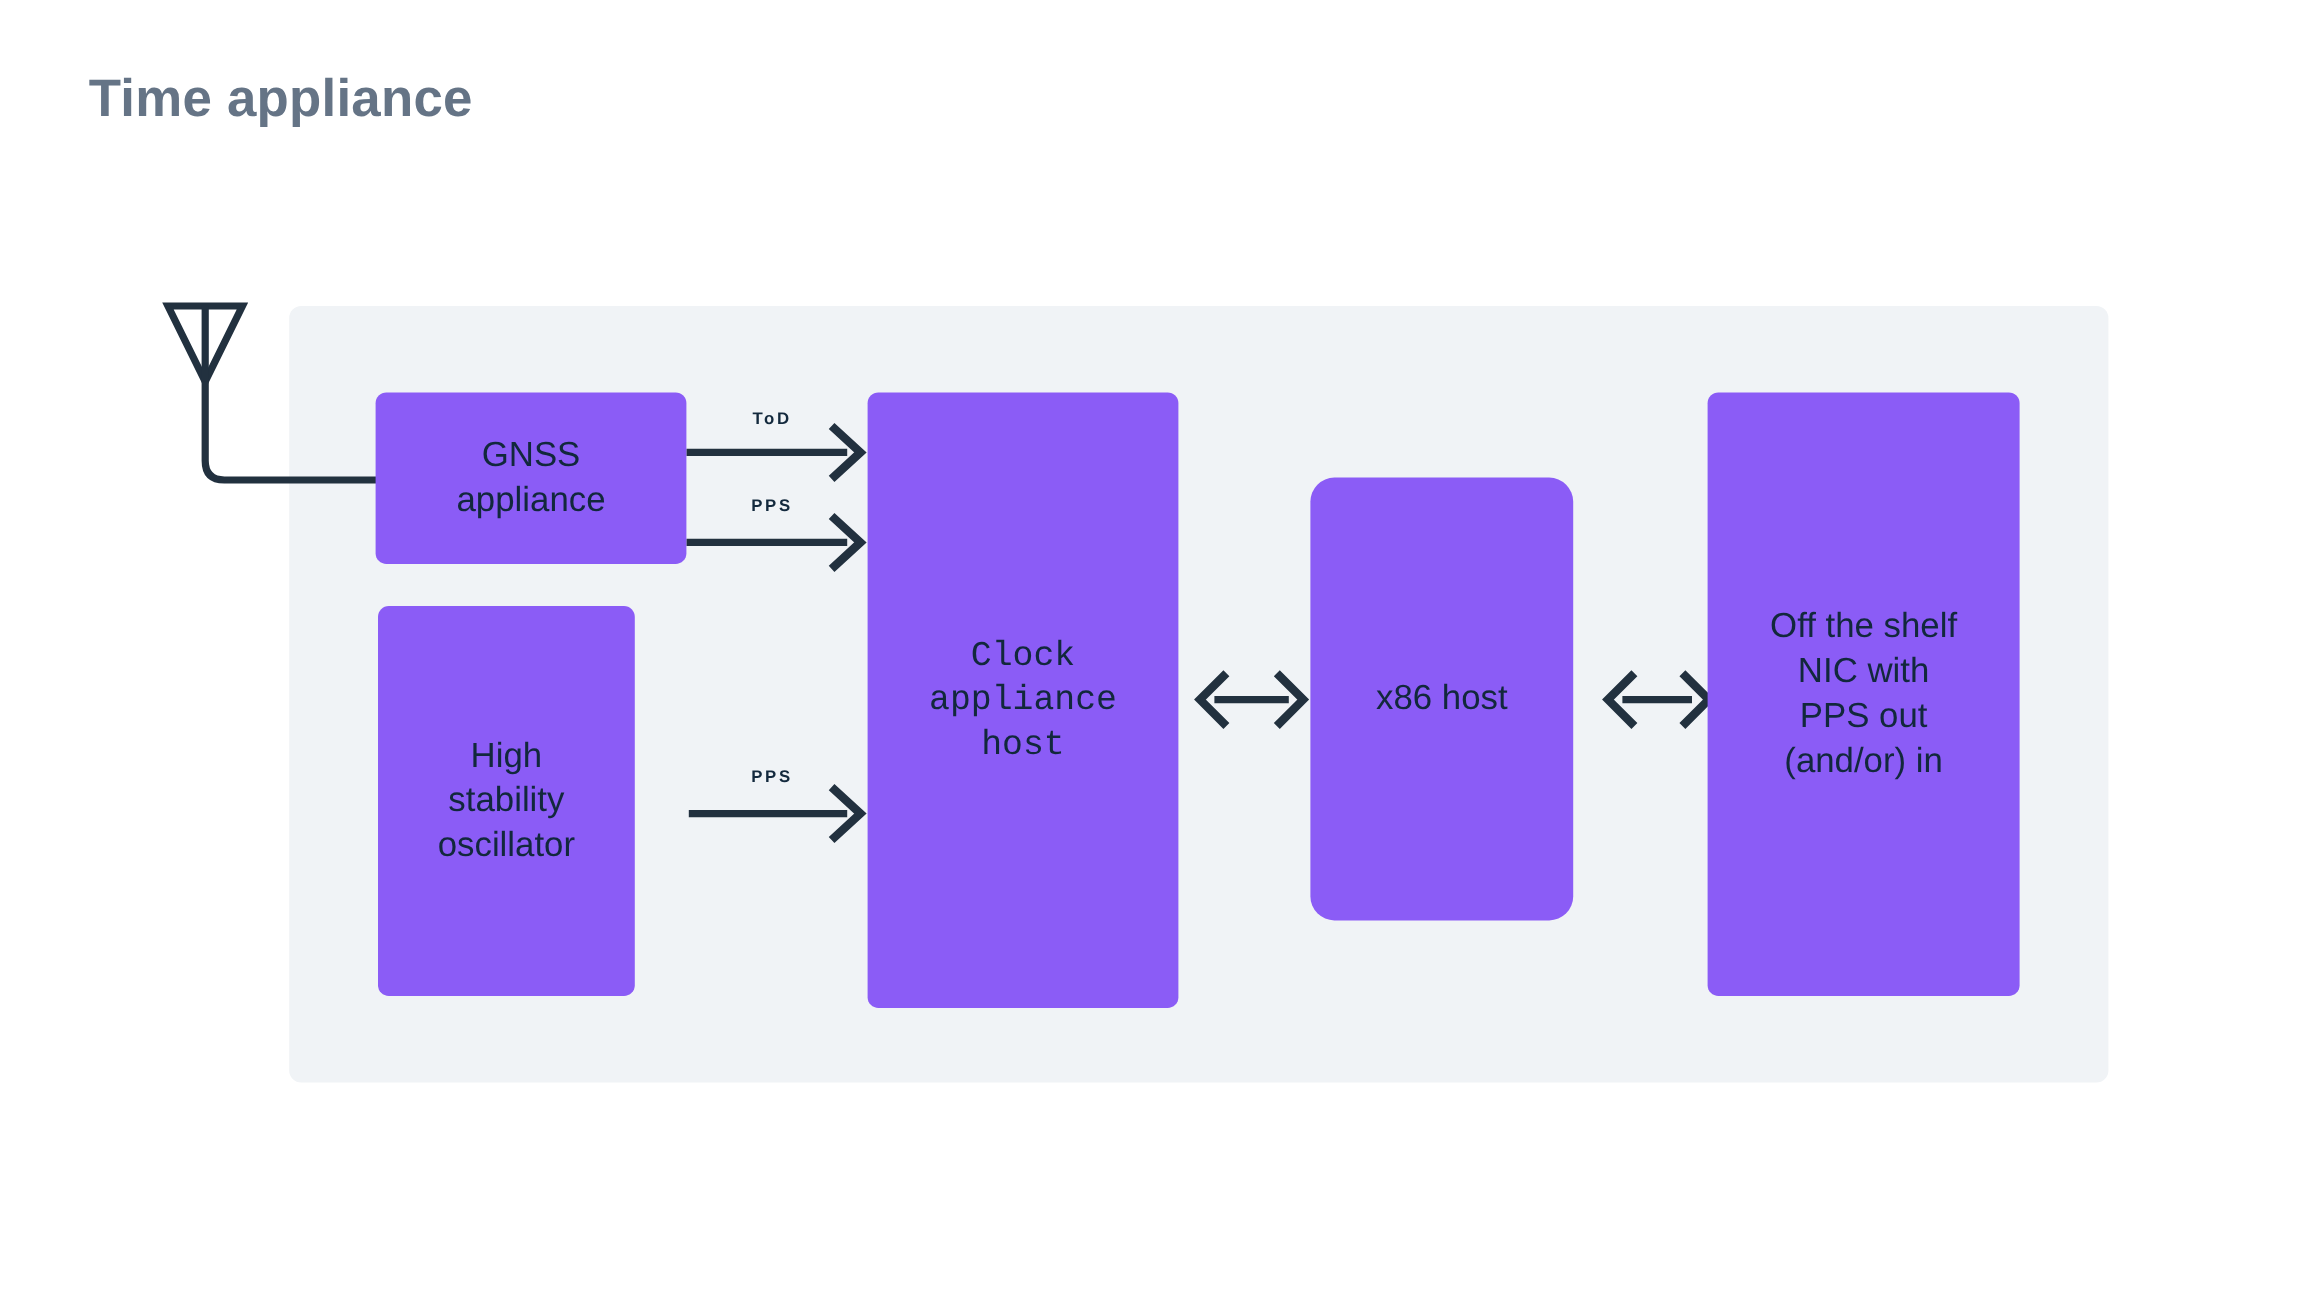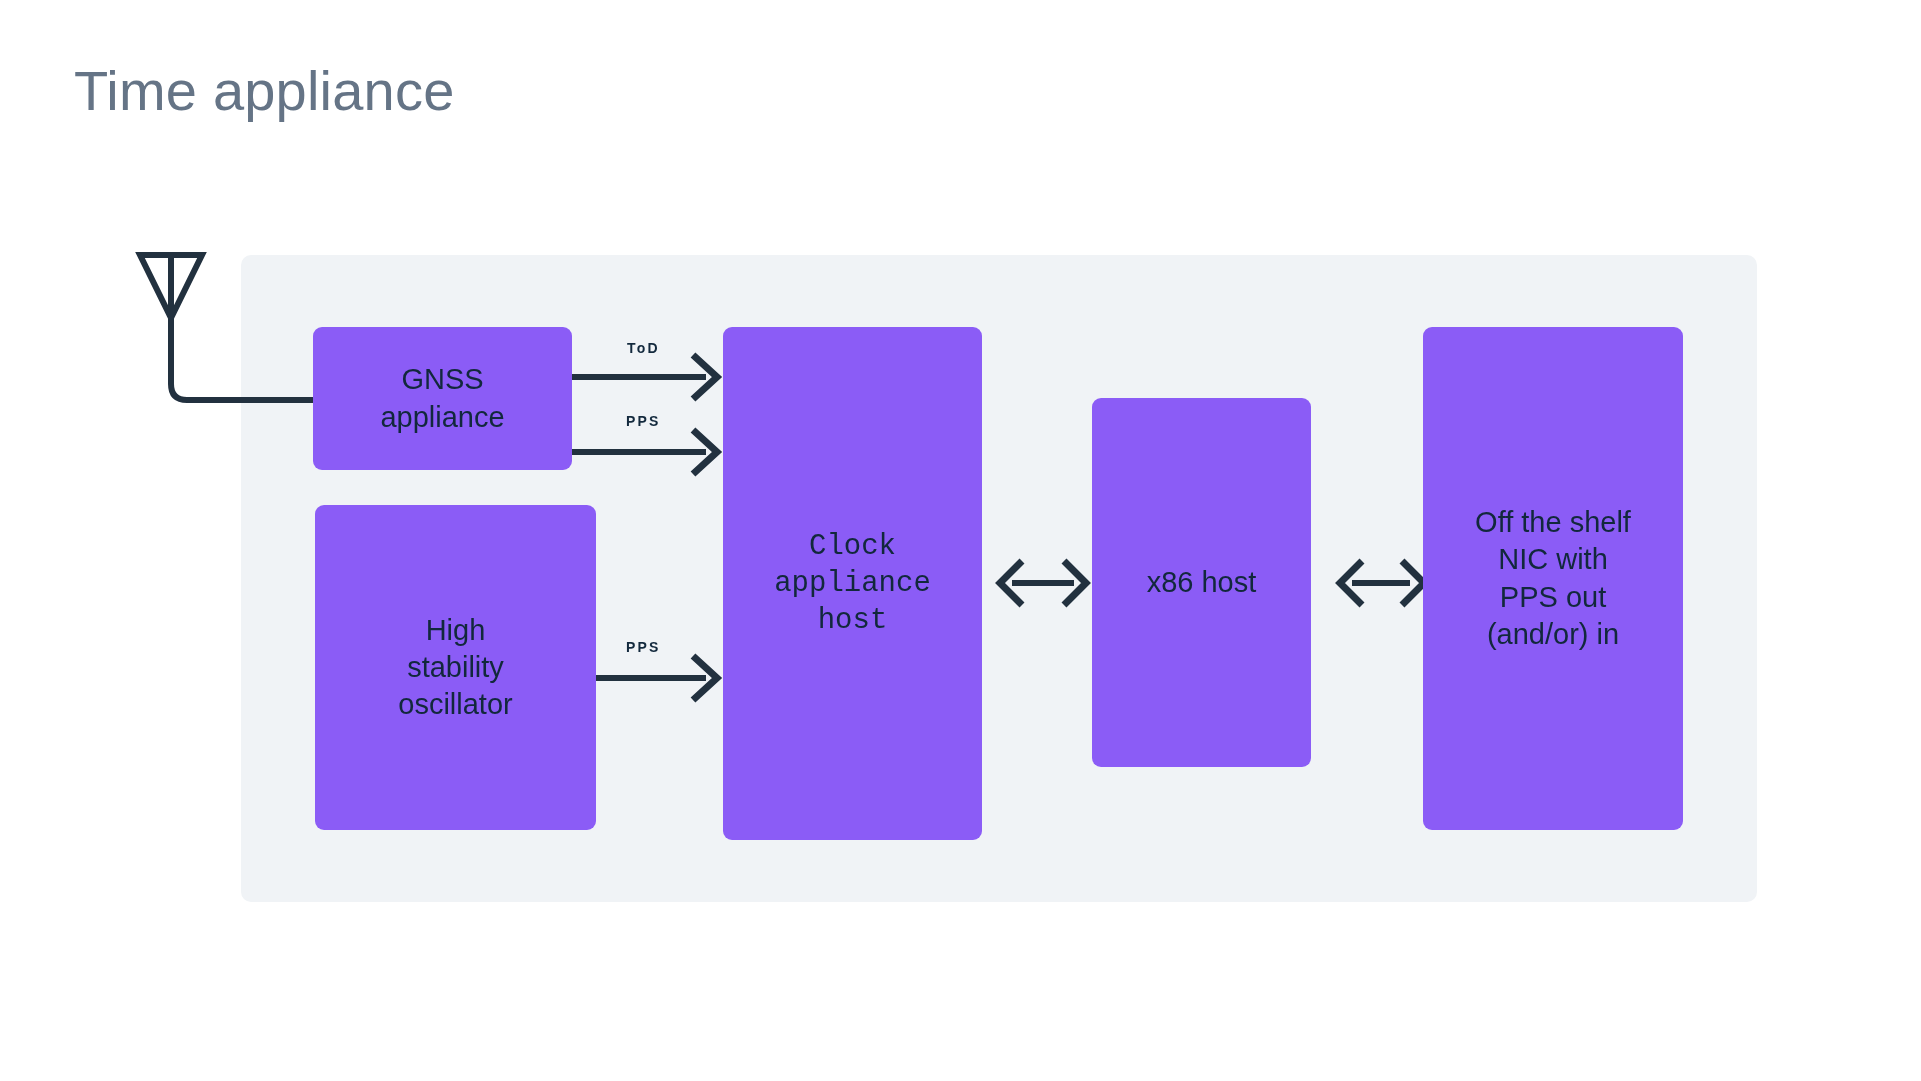--- a/index.html
+++ b/index.html
@@ -15,22 +15,22 @@
     overflow: hidden;
     font-family: "Liberation Sans", "DejaVu Sans", sans-serif;
     -webkit-font-smoothing: antialiased;
   }
 
   
   #page-title {
     position: absolute;
     left: 74px;
     top: 58px;
-    font-size: 56px;
-    font-weight: 400;
+    font-size: 44px;
+    font-weight: 700;
     color: #657486;
     letter-spacing: 0.2px;
     white-space: nowrap;
   }
 
   
   #appliance-panel {
     position: absolute;
     left: 241px;
     top: 255px;
@@ -51,23 +51,23 @@
     text-align: center;
     color: #12283C;
     font-size: 29px;
     line-height: 1.28;
     box-sizing: border-box;
     padding: 4px 10px;
   }
   .block .block-label { display: block; }
 
   #block-gnss        { left: 313px;  top: 327px;  width: 259px; height: 143px; }
-  #block-oscillator  { left: 315px;  top: 505px;  width: 281px; height: 325px; }
+  #block-oscillator  { left: 315px;  top: 505px;  width: 214px; height: 325px; }
   #block-clock       { left: 723px;  top: 327px;  width: 259px; height: 513px; font-family: Liberation Mono, monospace; }
-  #block-x86         { left: 1092px; top: 398px;  width: 219px; height: 369px; }
+  #block-x86         { left: 1092px; top: 398px;  width: 219px; height: 369px; border-radius: 20px; }
   #block-nic         { left: 1423px; top: 327px;  width: 260px; height: 503px; }
 
   
   #diagram-svg {
     position: absolute;
     left: 0;
     top: 0;
     width: 1921px;
     height: 1081px;
     pointer-events: none;

